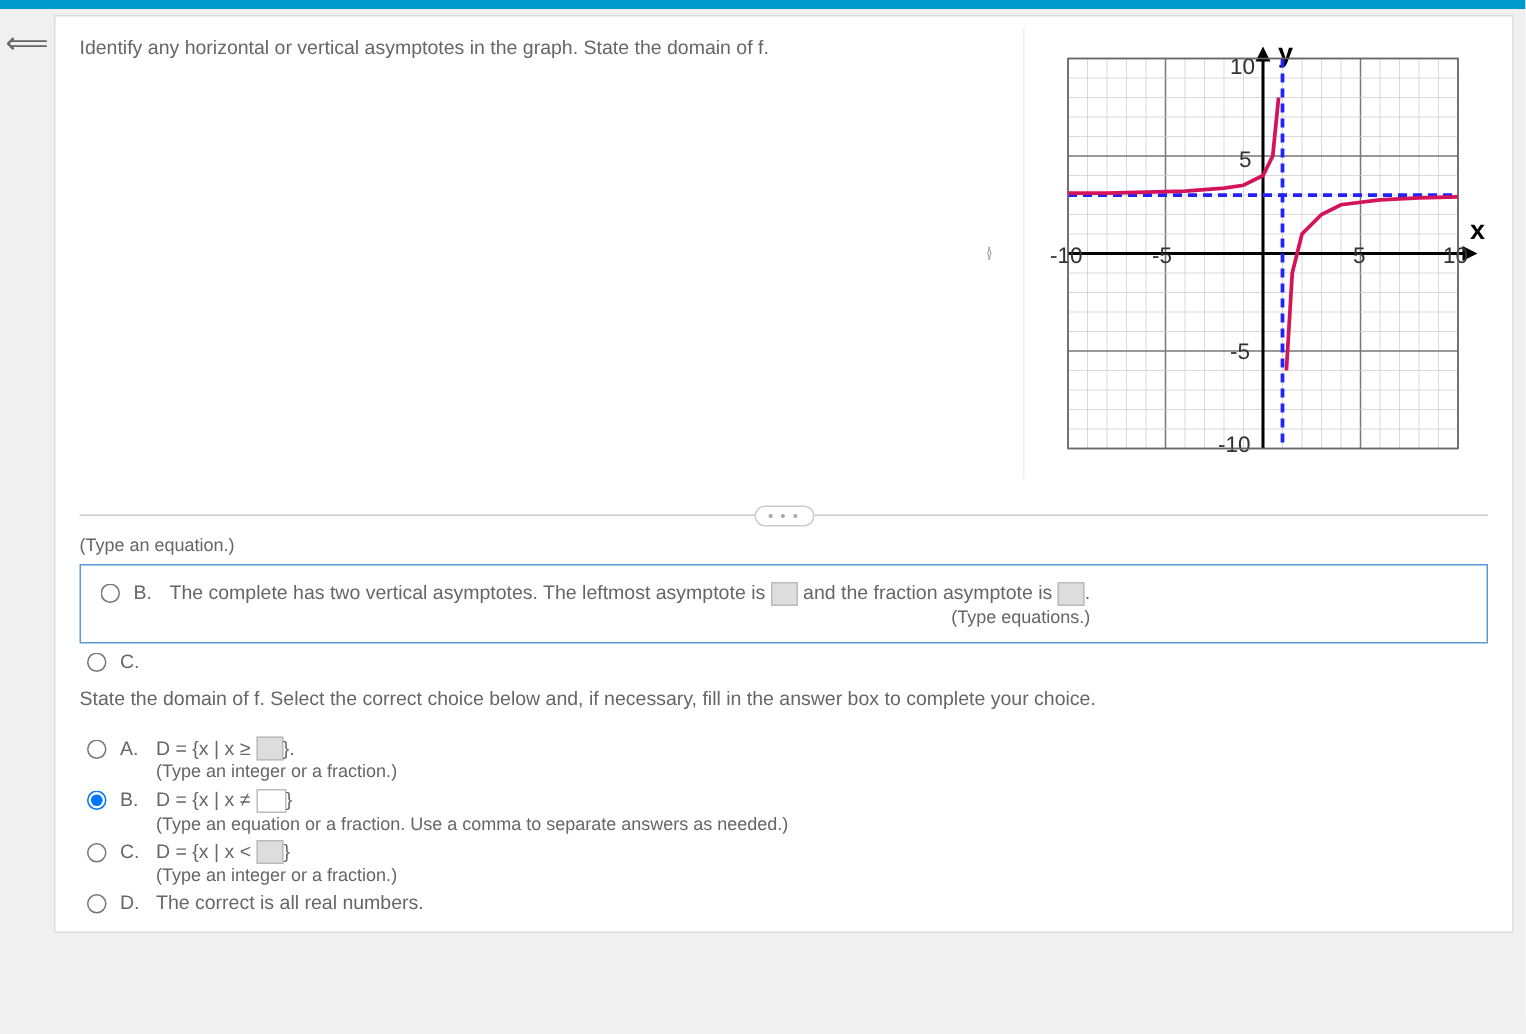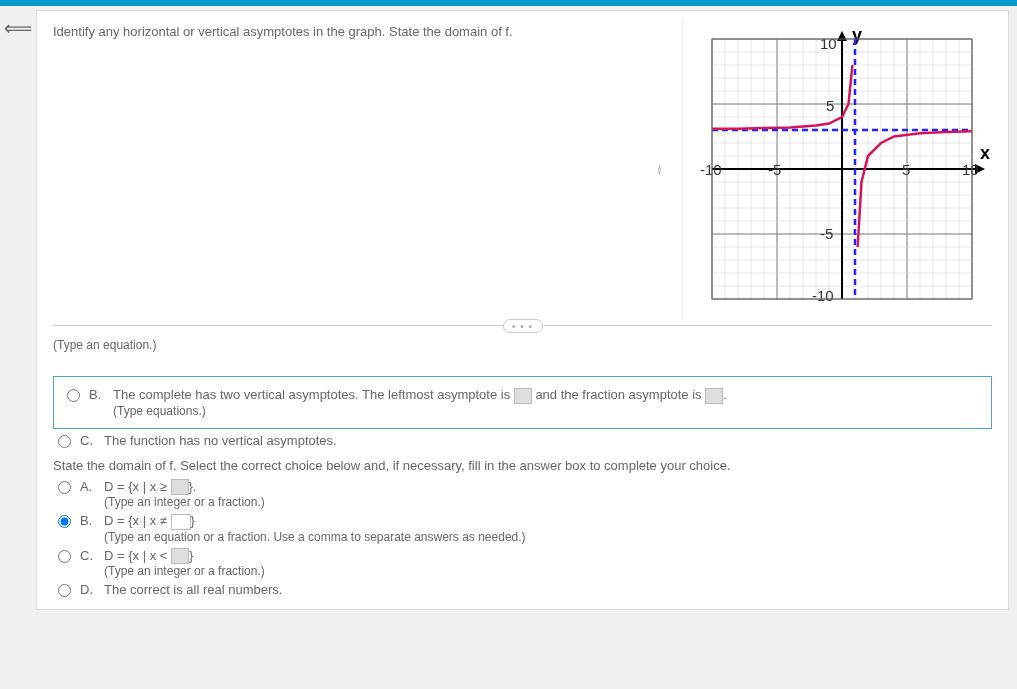--- a/index.html
+++ b/index.html
@@ -31,21 +31,21 @@
     background: #fff;
     border: 1px solid #ddd;
     margin: 4px 8px 8px 0;
     padding: 8px 16px;
     position: relative;
   }
   .question-area {
     display: flex;
     gap: 17px;
     border-bottom: 1px solid #ccc;
-    padding-bottom: 6px;
+    padding-bottom: 24px;
   }
   .question-text {
     flex: 1;
     color: #666;
     line-height: 1.4;
     padding-top: 4px;
   }
   .graph-wrap {
     width: 310px;
     display: flex;
@@ -75,21 +75,21 @@
     display:flex; align-items:center; justify-content:center;
     font-size:10px; color:#aaa; letter-spacing:1px;
     margin-top:-7px;
     cursor: pointer;
   }
   .answers {
     padding-top: 12px;
     color: #666;
   }
   .hint {
-    margin-bottom: 24px;
+    margin-bottom: 6px;
     font-size: 12px;
   }
   .inline-box {
     display:inline-block;
     width: 18px; height: 16px;
     background: #ddd;
     border: 1px solid #bbb;
     vertical-align: middle;
   }
   .wide-box {
@@ -106,21 +106,21 @@
     margin: 4px 0;
   }
   .choice-row input { margin-top: 2px; }
   .choice-letter { min-width: 18px; }
   .boxed {
     border: 1.5px solid #5a9bd5;
     padding: 6px 8px;
     margin: 4px 0;
   }
   .section-prompt {
-    margin: 10px 0 6px;
+    margin: 10px 0 18px;
   }
   svg { display:block; }
 </style>
 </head>
 <body>
 
 <div class="topbar"></div>
 <div class="page">
   <div class="left-col">
     <span class="back-icon">⟸</span>
@@ -214,29 +214,28 @@
 
     <div class="answers">
       <div class="hint">(Type an equation.)</div>
 
       <div class="boxed">
         <div class="choice-row">
           <input type="radio" name="va" style="">
           <span class="choice-letter">B.</span>
           <span>
             <span>The complete has two vertical asymptotes. The leftmost asymptote is </span><span class="inline-box"></span><span> and the fraction asymptote is </span><span class="inline-box"></span><span>.</span>
-            <div style="font-size:12px;">(Type equations.)</div>
+            <div style="font-size:12px;text-align:right;">(Type equations.)</div>
           </span>
         </div>
       </div>
 
       <div class="choice-row">
         <input type="radio" name="va" style="">
         <span class="choice-letter">C.</span>
-        <span>The function has no vertical asymptotes.</span>
       </div>
 
       <div class="section-prompt">State the domain of f. Select the correct choice below and, if necessary, fill in the answer box to complete your choice.</div>
 
       <div class="choice-row">
         <input type="radio" name="dom" style="">
         <span class="choice-letter">A.</span>
         <span>
           <span>D = {x | x ≥ </span><span class="inline-box"></span><span>}.</span>
           <div style="font-size:12px;">(Type an integer or a fraction.)</div>

